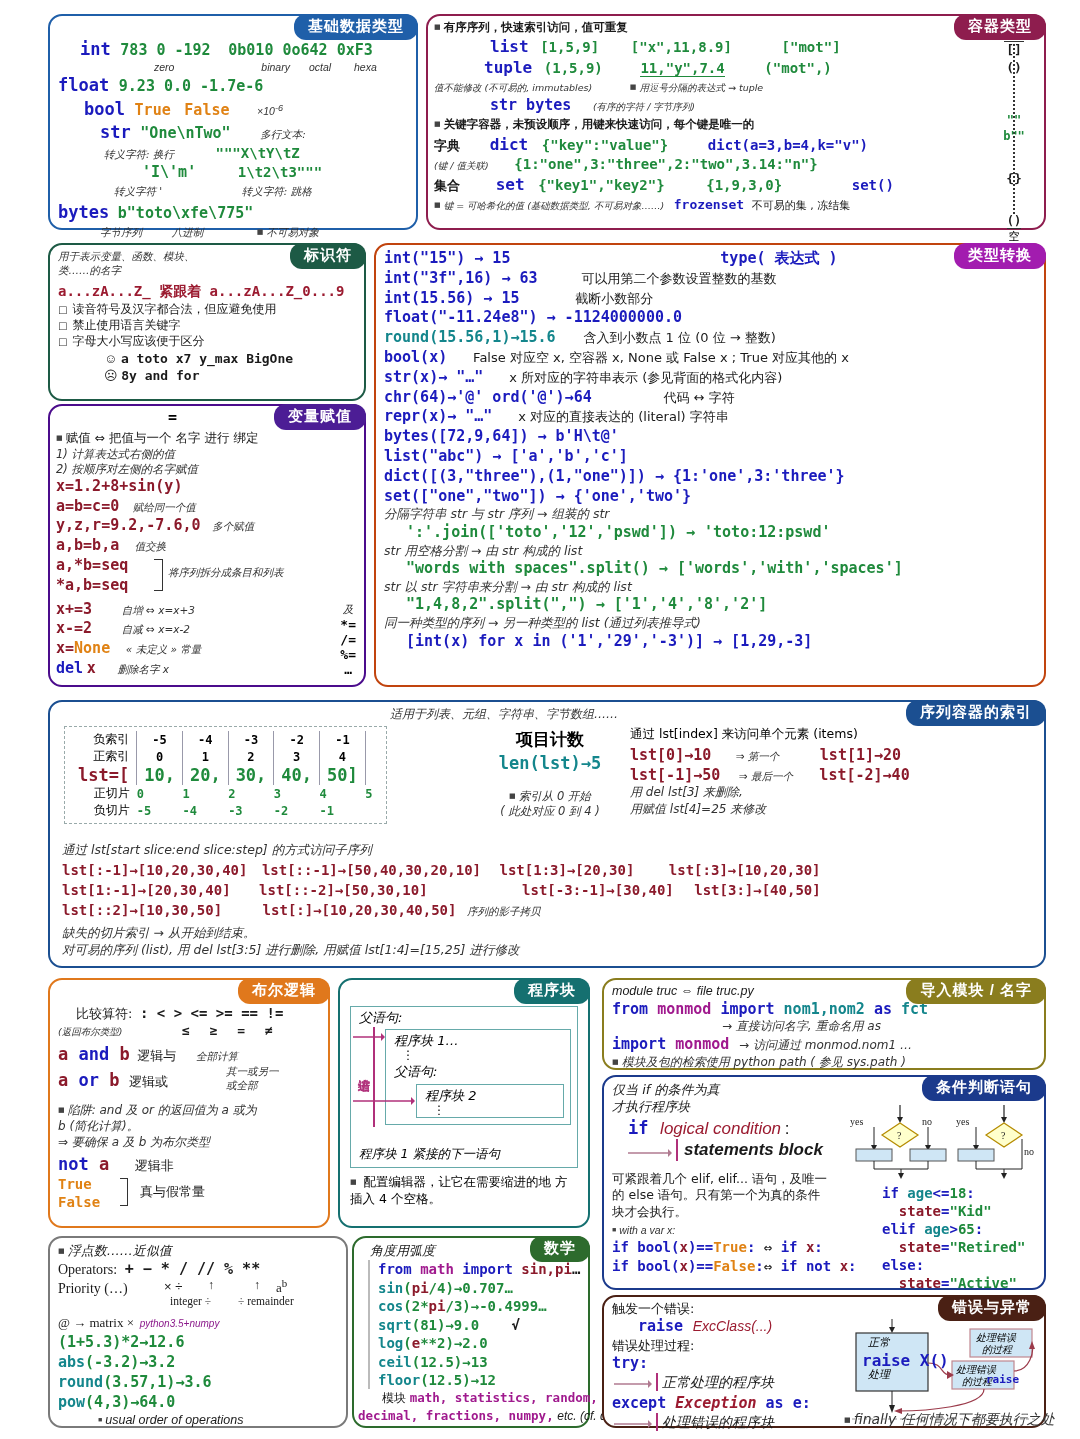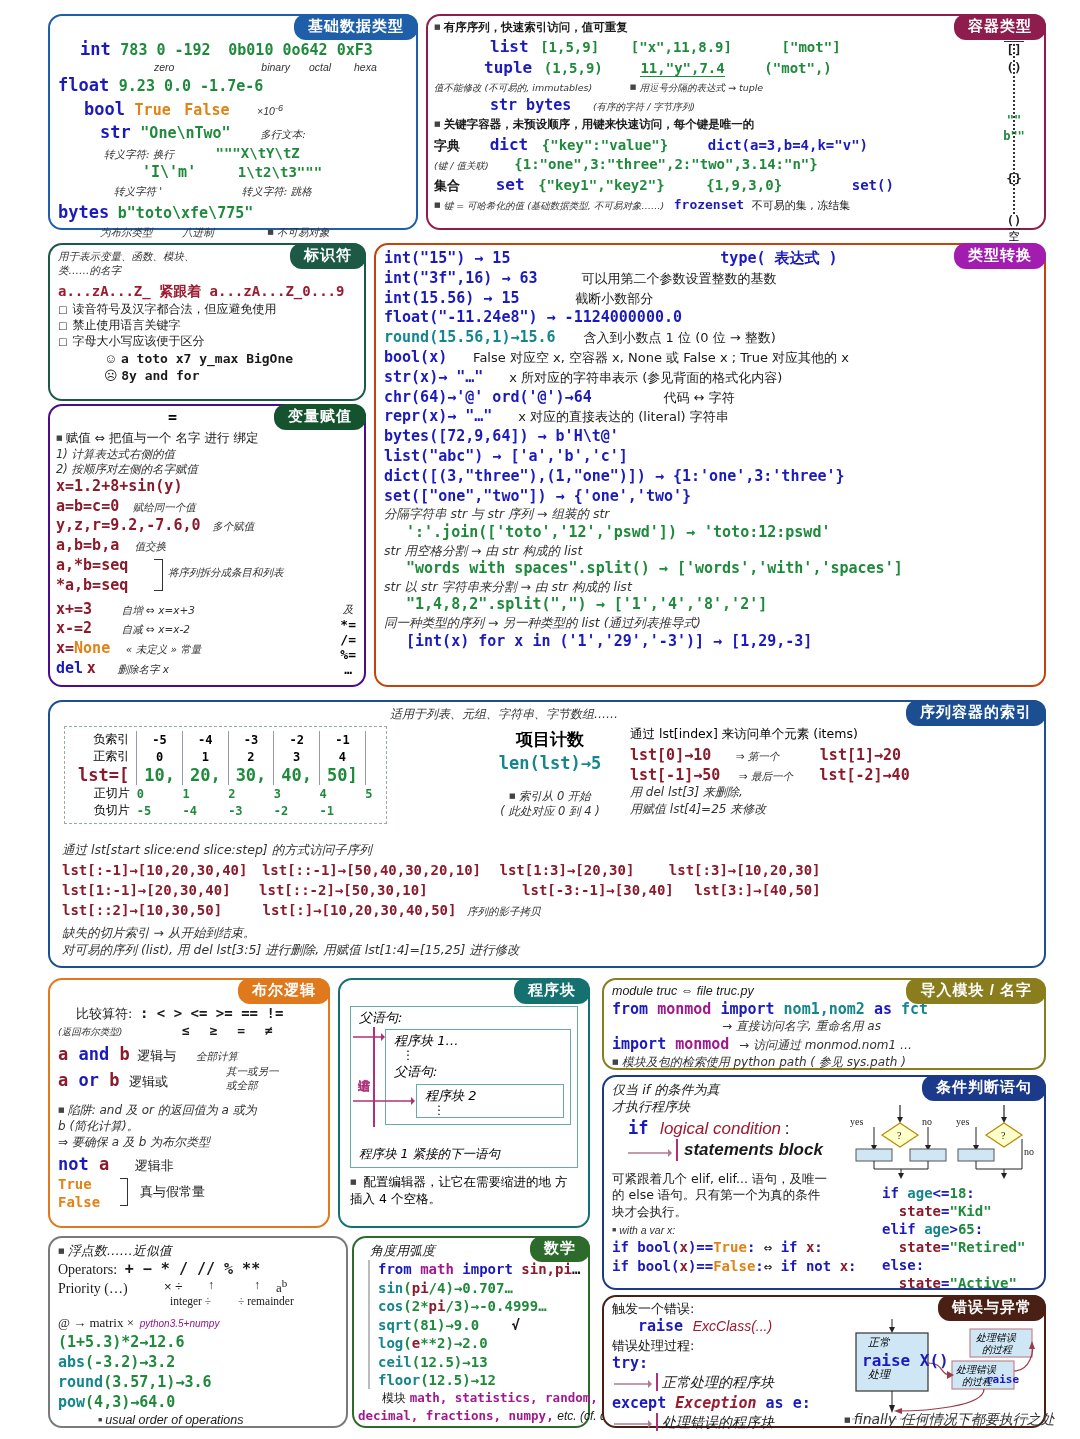--- a/index.html
+++ b/index.html
@@ -33,21 +33,21 @@
   }
 
   
   .c-blue   {border-color:#1f5fa9;}
   .h-blue   {background:#1f5fa9;}
   .c-maroon {border-color:#8e1d4e;}
   .h-maroon {background:#8e1d4e;}
   .c-green  {border-color:#1d5a45;}
   .h-green  {background:#1d5a45;}
   .c-purple {border-color:#4b0c8c;}
-  .h-purple {background:#14532d;}
+  .h-purple {background:#4c1d95;}
   .c-orange {border-color:#c1440e;}
   .h-orange {background:#a21caf;}
   .c-navy   {border-color:#1b4f91;}
   .h-navy   {background:#1b4f91;}
   .c-lorange{border-color:#e0781c;}
   .h-lorange{background:#e0781c;}
   .c-teal   {border-color:#157070;}
   .h-teal   {background:#157070;}
   .c-olive  {border-color:#8a7d1e;}
   .h-olive  {background:#8a7d1e;}
@@ -130,21 +130,21 @@
       </div>
       <div class="row" style="margin-left:56px;">
         <span class="note cn">转义字符 '</span>
         <span class="note cn" style="margin-left:76px;">转义字符: 跳格</span>
       </div>
       <div class="row" style="margin-top:1px;">
         <span class="mono kw" style="font-size:17px;">bytes</span>
         <span class="mono val" style="font-size:15px;margin-left:5px;">b"toto\xfe\775"</span>
       </div>
       <div class="row" style="margin-left:42px;">
-        <span class="note cn">为布尔类型</span>
+        <span class="note cn">字节序列</span>
         <span class="note cn" style="margin-left:26px;">八进制</span>
         <span class="note cn pin" style="margin-left:50px;">不可易对象</span>
       </div>
     </div>
   </div>
 
   <div class="card c-maroon" style="left:426px;top:14px;width:620px;height:216px;">
     <div class="hdr h-maroon">容器类型</div>
     <div class="body" style="padding:4px 6px;">
       <div class="row cn pin" style="font-size:11.5px;font-weight:bold;">有序序列，快速索引访问，值可重复</div>

